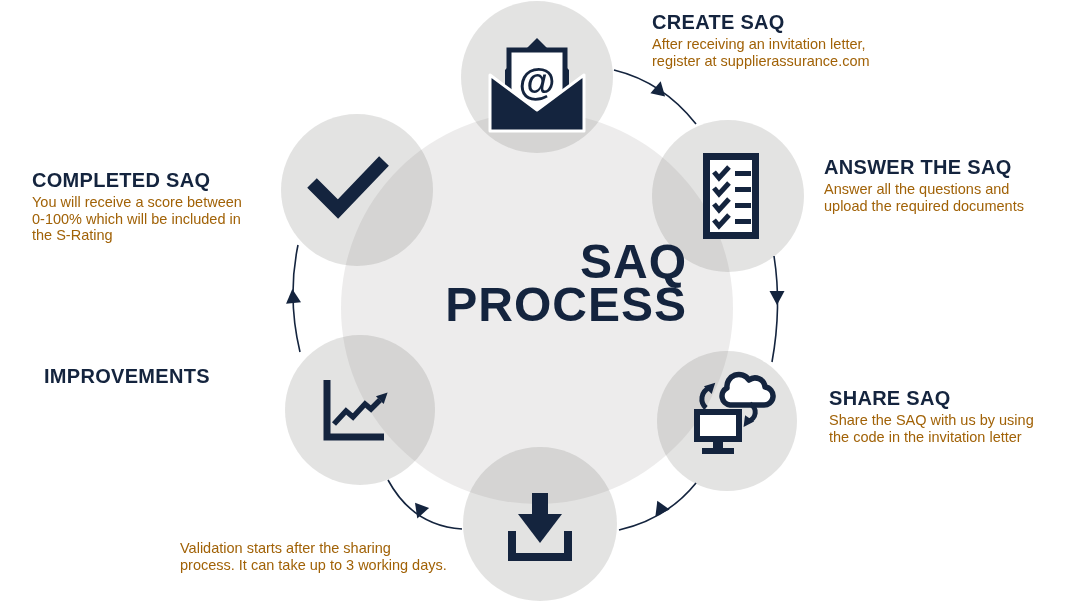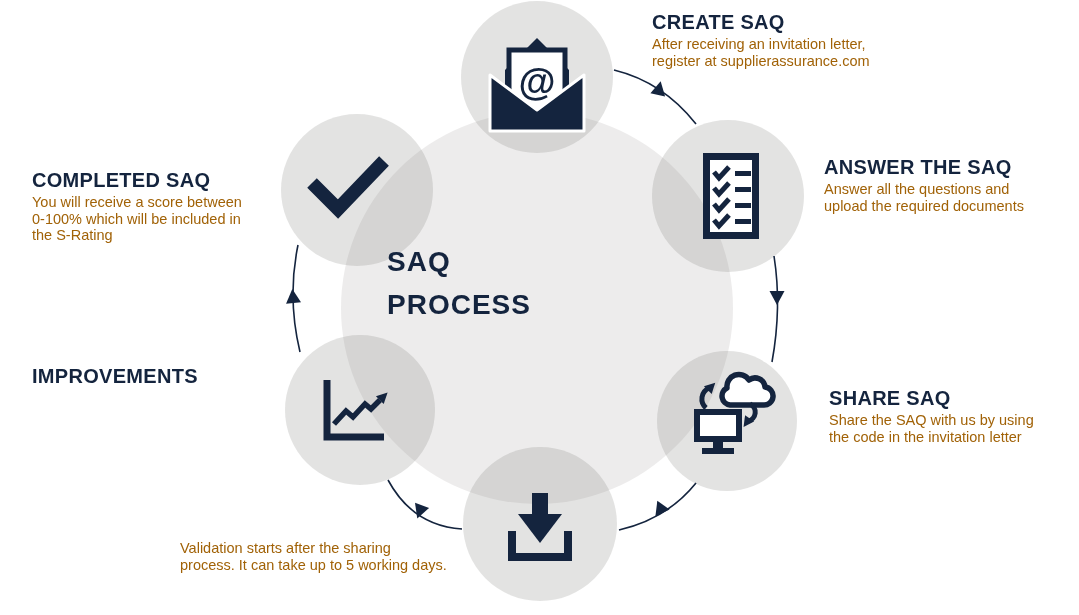--- a/index.html
+++ b/index.html
@@ -15,29 +15,29 @@
   .step{position:absolute;width:290px;}
   .step h3{
     margin:0;font-size:20px;font-weight:bold;letter-spacing:0.3px;
     line-height:19px;color:var(--navy);
   }
   .step p{
     margin:4px 0 0 0;font-size:14.5px;line-height:16.5px;color:#a16207;
     white-space:pre-line;
   }
   .center-title{
-    position:absolute;left:387px;top:240px;width:300px;text-align:left;
-    font-size:28px;font-weight:bold;letter-spacing:1px;line-height:43px;
+    position:absolute;left:387px;top:240px;width:300px;text-align:right;
+    font-size:48px;font-weight:bold;letter-spacing:1px;line-height:43px;
     color:var(--navy);
   }
   .pos-create{left:652px;top:13px;}
   .pos-answer{left:824px;top:158px;}
   .pos-share{left:829px;top:389px;}
   .pos-nqc{left:180px;top:536px;width:300px;}
-  .pos-improve{left:32px;top:367px;width:260px;}
+  .pos-improve{left:44px;top:367px;width:260px;}
   .pos-completed{left:32px;top:171px;width:260px;}
 </style>
 </head>
 <body>
 
 <div class="canvas">
 
   <svg class="layer" width="1079" height="615" viewBox="0 0 1079 615">
 
     <circle cx="537" cy="308" r="196" fill="rgba(125,122,118,0.14)"></circle>
@@ -134,21 +134,21 @@
   </div>
 
   <div class="step pos-share">
     <h3>SHARE SAQ</h3>
     <p>Share the SAQ with us by using
 the code in the invitation letter</p>
   </div>
 
   <div class="step pos-nqc">
     <p>Validation starts after the sharing
-process. It can take up to 5 working days.</p>
+process. It can take up to 3 working days.</p>
   </div>
 
   <div class="step pos-improve">
     <h3>IMPROVEMENTS</h3>
   </div>
 
   <div class="step pos-completed">
     <h3>COMPLETED SAQ</h3>
     <p>You will receive a score between
 0-100% which will be included in

